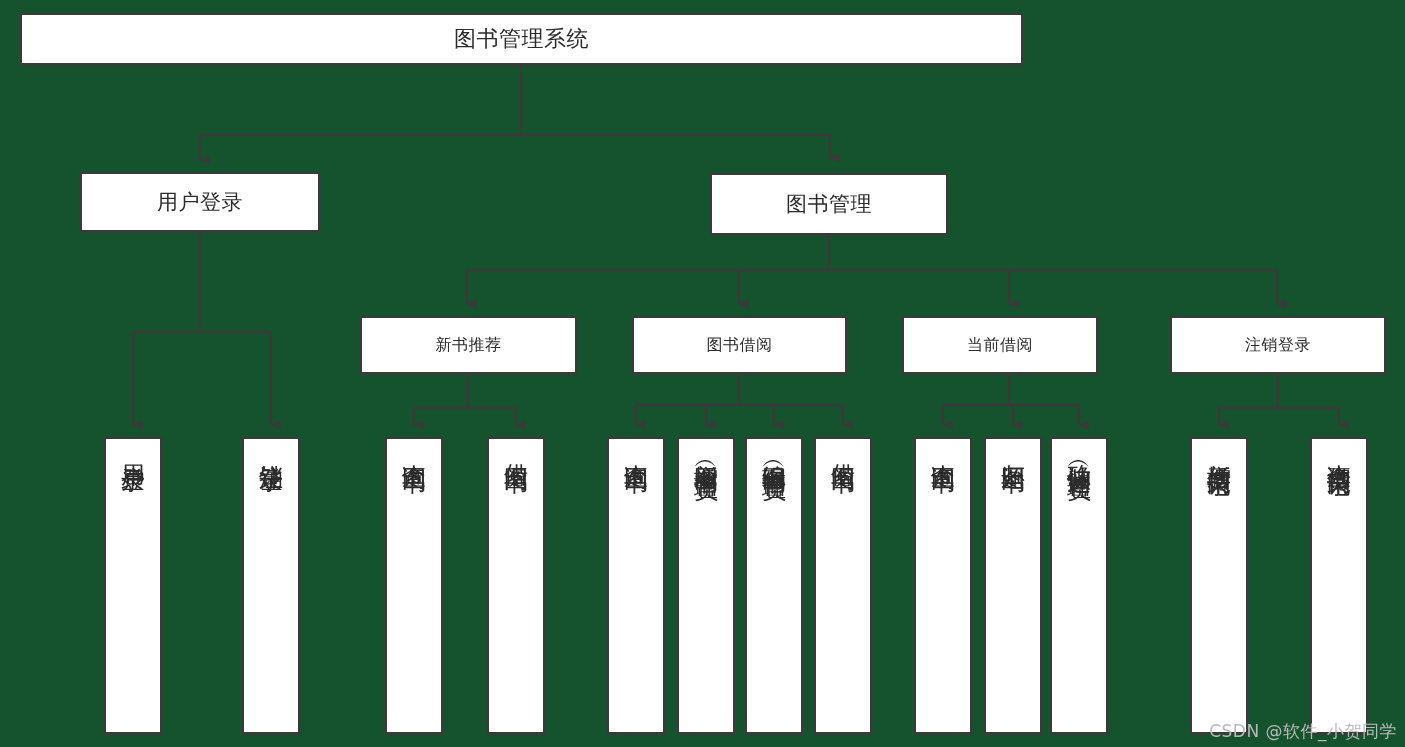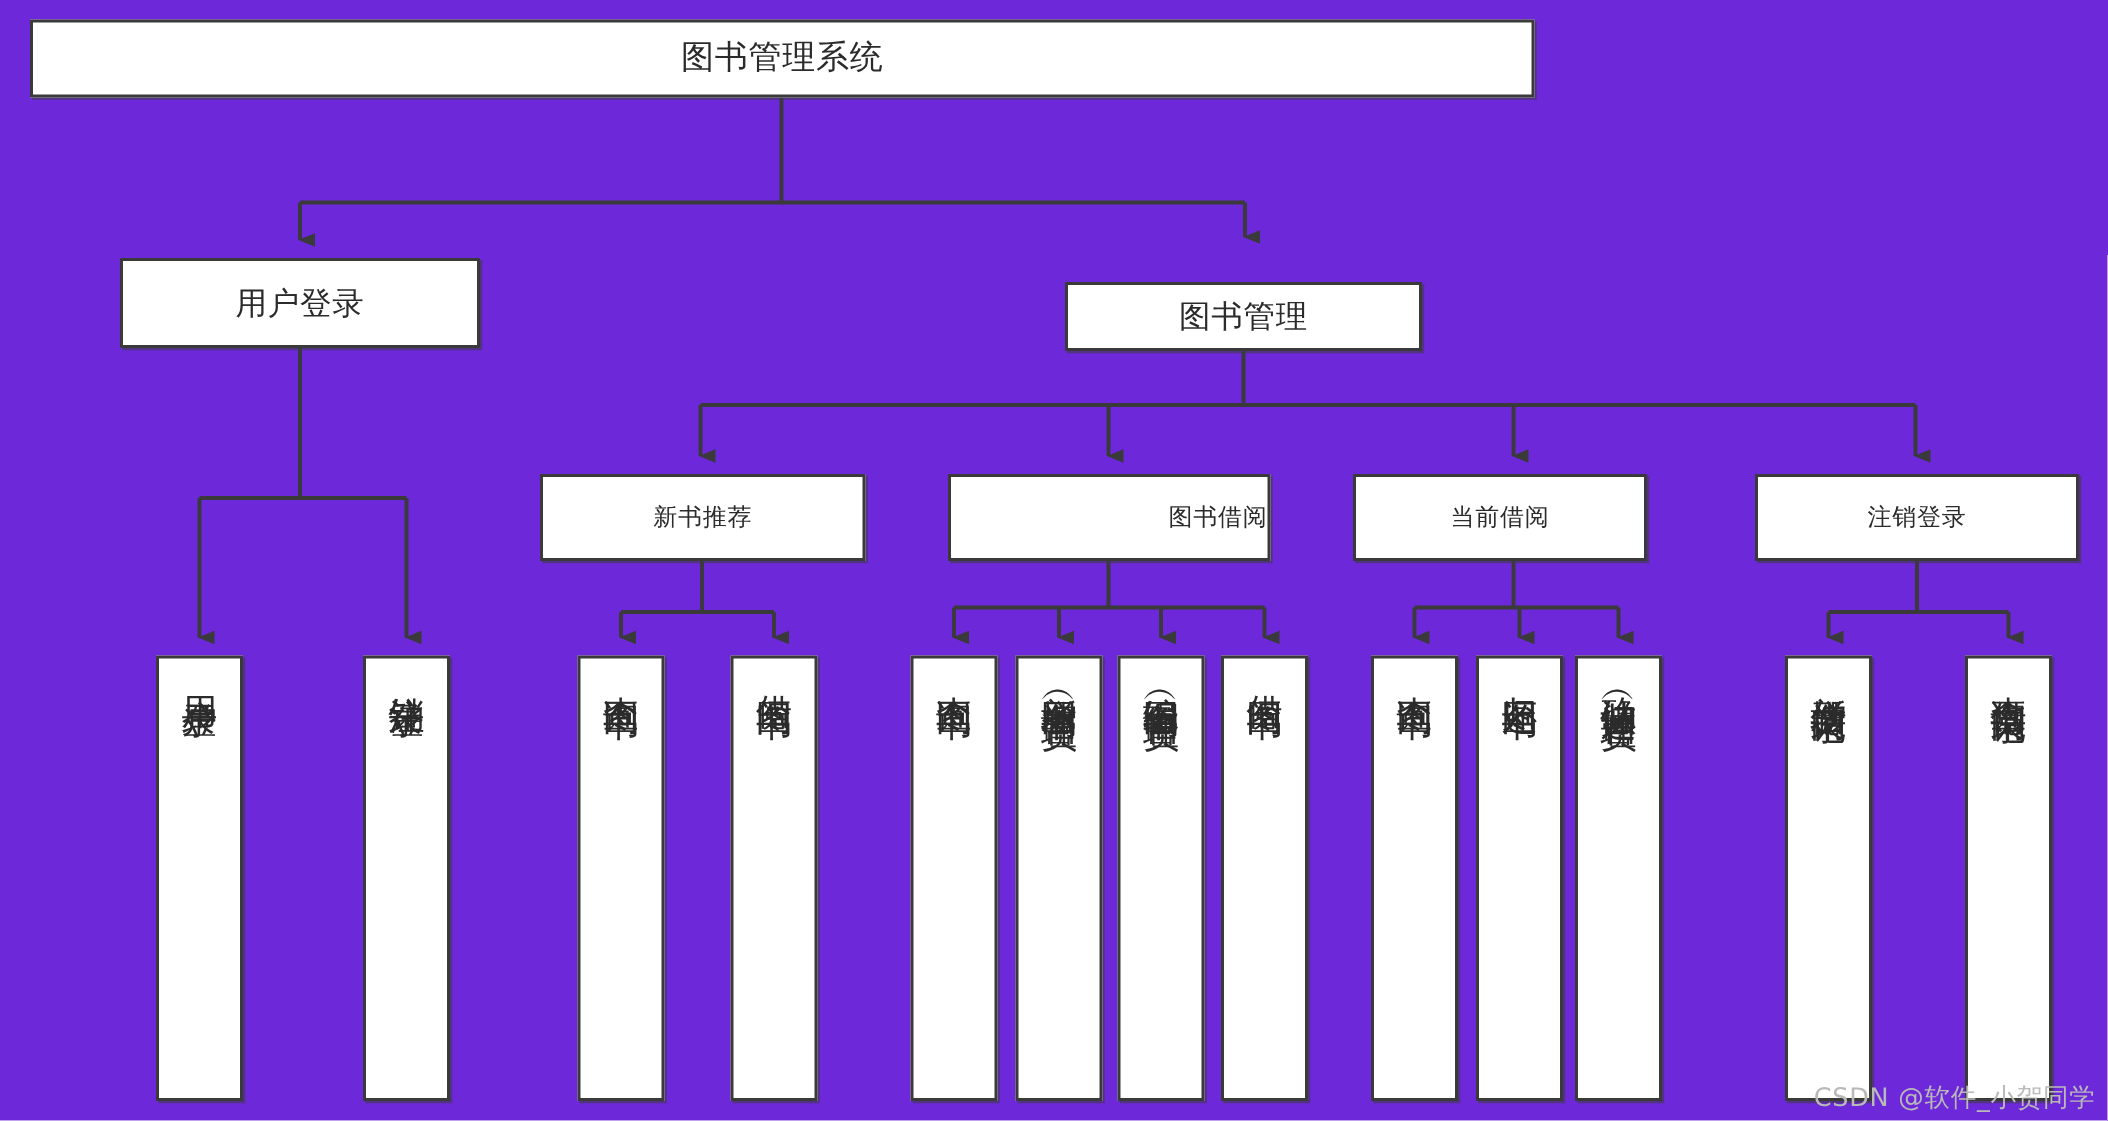--- a/index.html
+++ b/index.html
@@ -8,21 +8,21 @@
     padding: 0;
     background: #ffffff;
   }
   body {
     font-family: "DejaVu Sans", "Liberation Sans", sans-serif;
   }
   #diagram-root {
     position: relative;
     width: 1405px;
     height: 747px;
-    background: #6d28d9;
+    background: #14532d;
     overflow: hidden;
   }
   #edges-layer {
     position: absolute;
     left: 0;
     top: 0;
     width: 1405px;
     height: 747px;
     pointer-events: none;
   }
@@ -139,28 +139,28 @@
     </g>
   </svg>
 
   <div class="node horiz root" style="left: 20px; top: 13px; width: 1003px; height: 52px;">
     <span class="node-label">图书管理系统</span>
   </div>
 
   <div class="node horiz level2" style="left: 80px; top: 172px; width: 240px; height: 60px;">
     <span class="node-label">用户登录</span>
   </div>
-  <div class="node horiz level2" style="left: 710px; top: 188px; width: 238px; height: 46px;">
+  <div class="node horiz level2" style="left: 710px; top: 173px; width: 238px; height: 62px;">
     <span class="node-label">图书管理</span>
   </div>
 
   <div class="node horiz level3" style="left: 360px; top: 316px; width: 217px; height: 58px;">
     <span class="node-label">新书推荐</span>
   </div>
-  <div class="node horiz level3" style="left: 632px; top: 316px; width: 215px; height: 58px; justify-content: flex-end;">
+  <div class="node horiz level3" style="left: 632px; top: 316px; width: 215px; height: 58px;">
     <span class="node-label">图书借阅</span>
   </div>
   <div class="node horiz level3" style="left: 902px; top: 316px; width: 196px; height: 58px;">
     <span class="node-label">当前借阅</span>
   </div>
   <div class="node horiz level3" style="left: 1170px; top: 316px; width: 216px; height: 58px;">
     <span class="node-label">注销登录</span>
   </div>
 
   <div class="node vert" style="left: 104px; top: 437px; width: 58px; height: 297px;">

